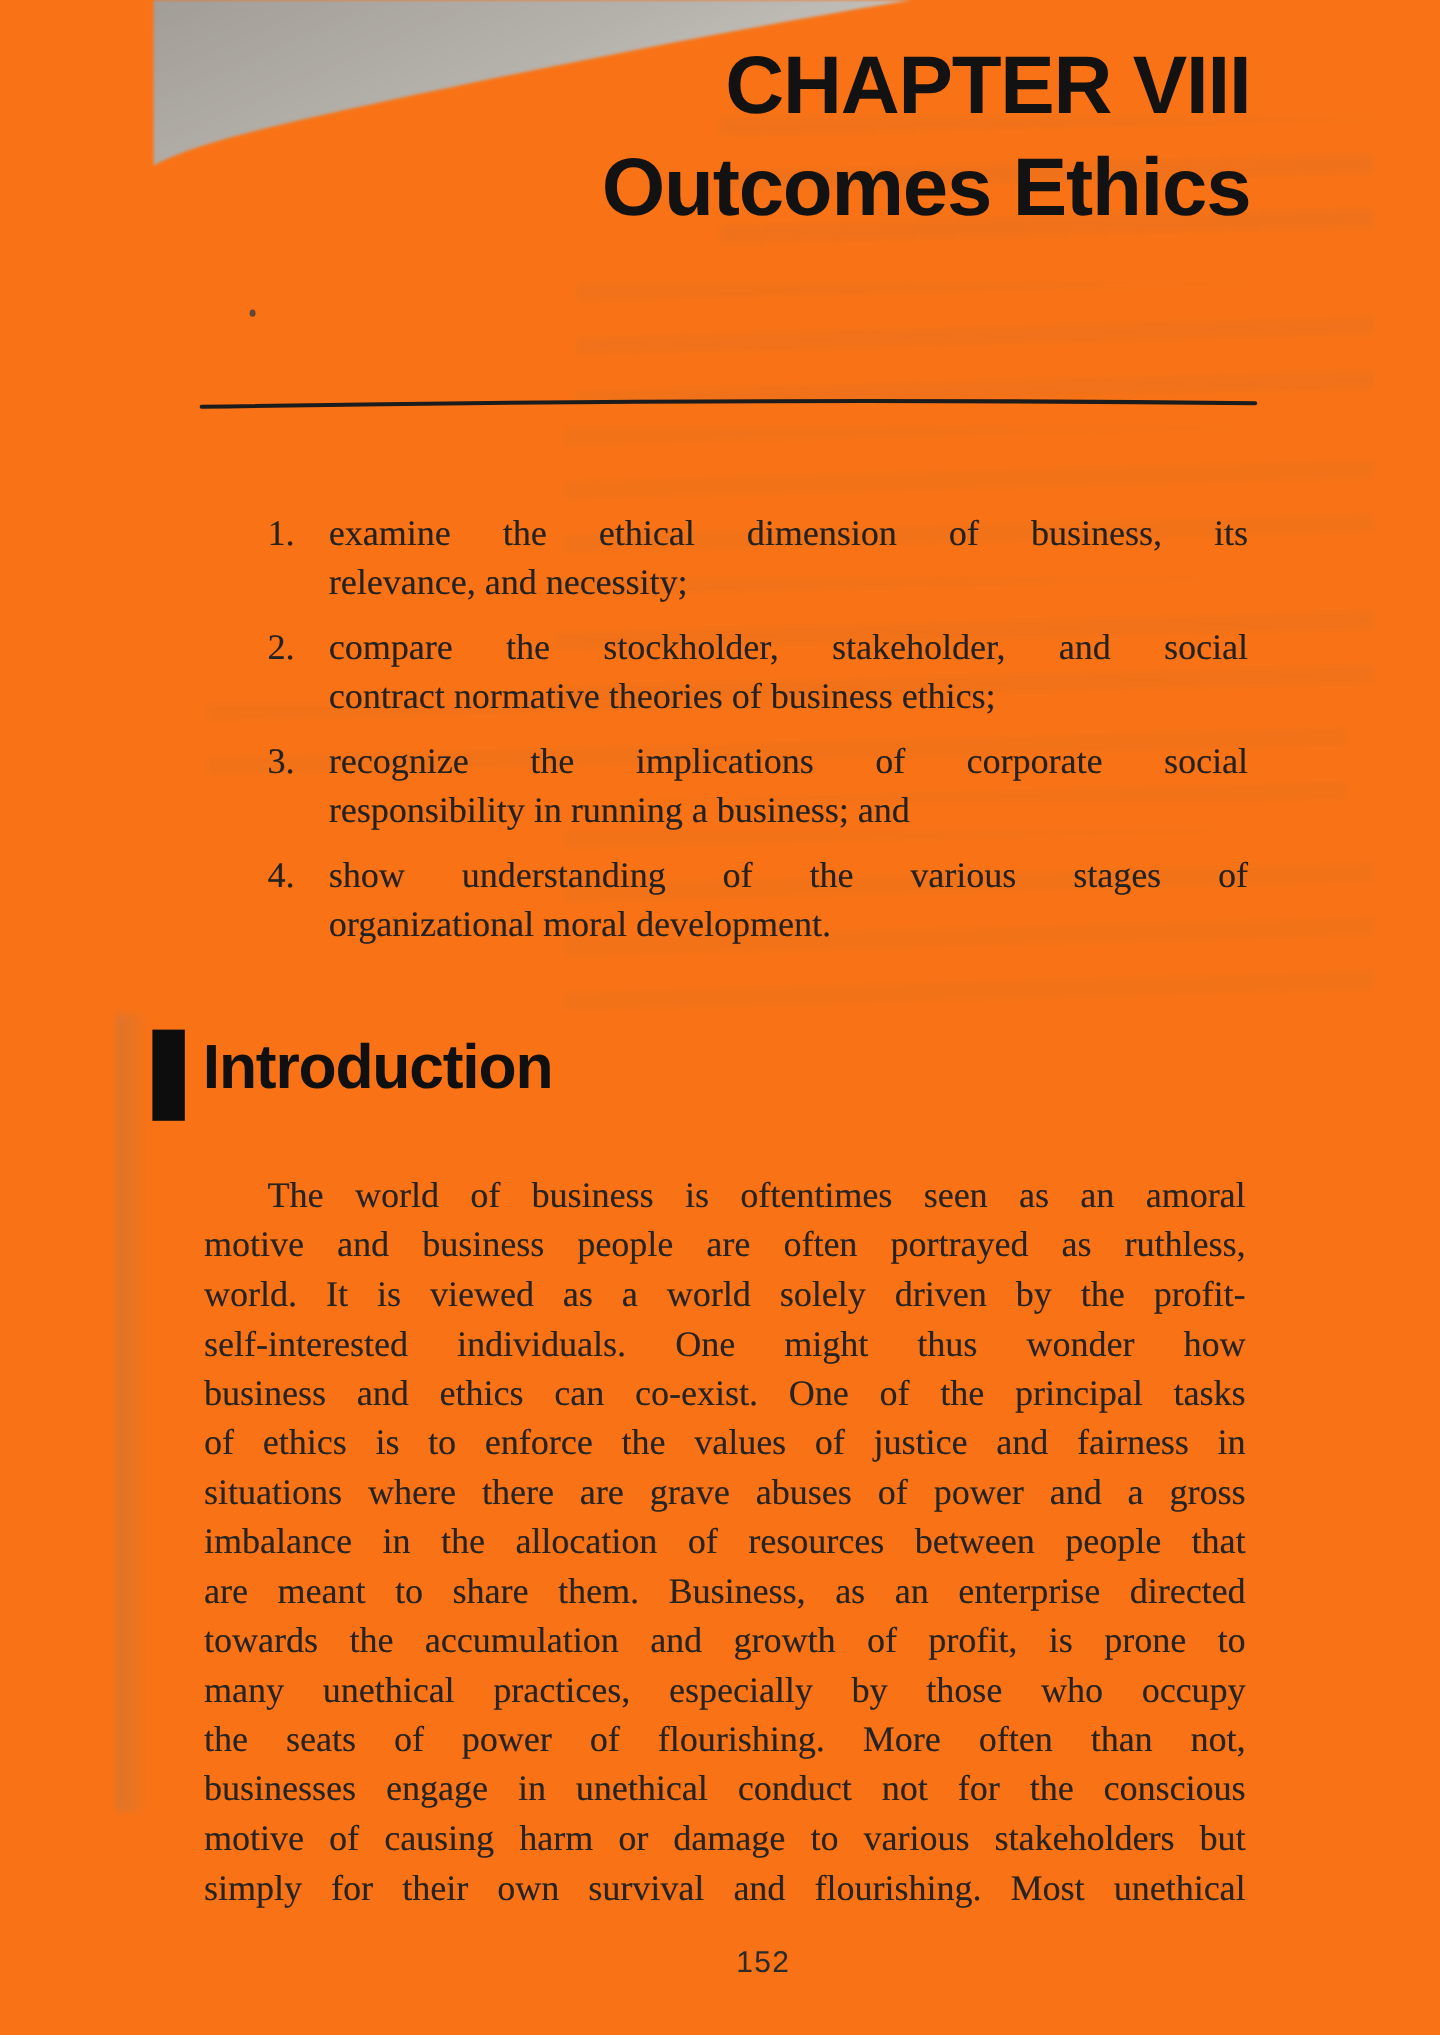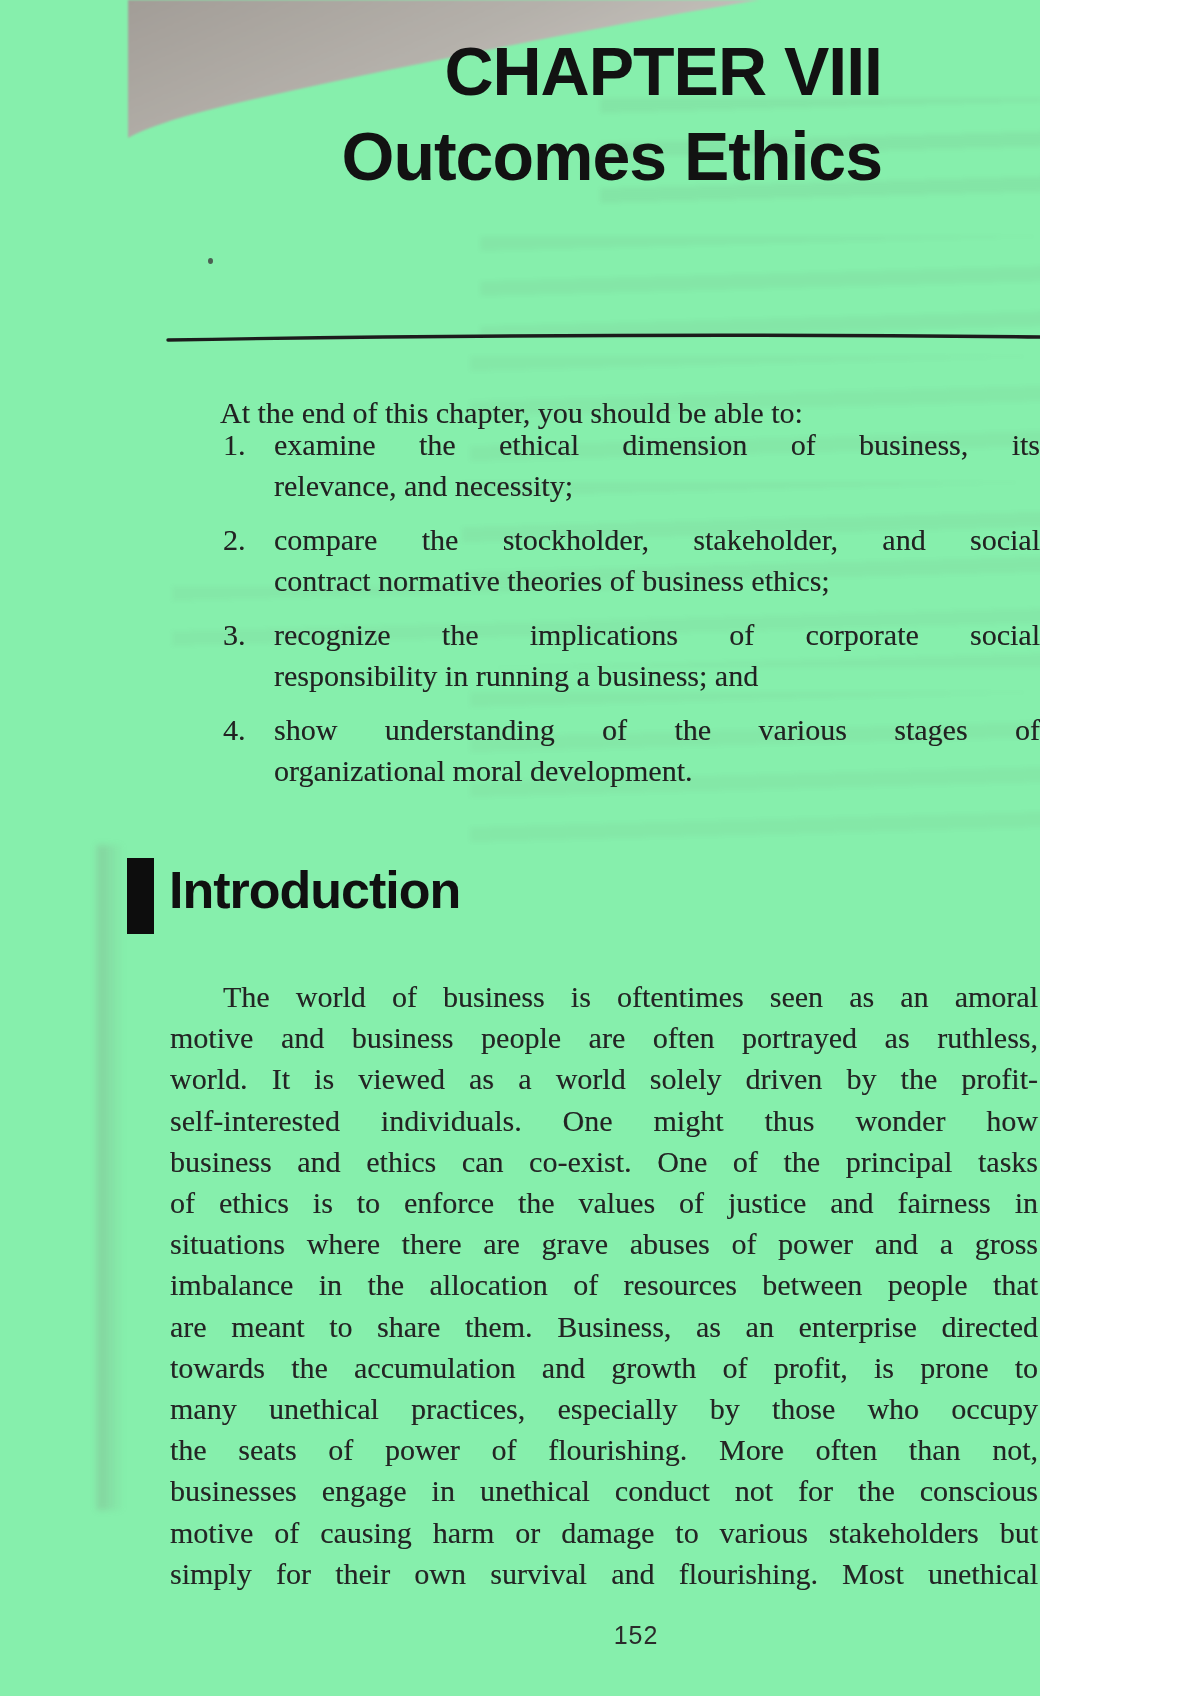--- a/index.html
+++ b/index.html
@@ -1,19 +1,19 @@
 <!DOCTYPE html>
 <html><head>
 <meta charset="utf-8">
 <style>
   html,body{margin:0;padding:0;background:#ffffff;}
   .page{
     position:relative;
-    width:1040px;height:1696px;
-    background:#86efac;
+    width:1200px;height:1696px;
+    background:#f97316;
     overflow:hidden;
     font-family:"Liberation Serif",serif;
     color:#232323;
   }
 
   
   .corner-shade{position:absolute;left:0;top:0;pointer-events:none;}
   .edge-smudge{
     position:absolute;left:97px;top:845px;width:27px;height:665px;
     background:linear-gradient(to right, rgba(128,124,118,.25), rgba(128,124,118,0));
@@ -125,21 +125,20 @@
     <div>Outcomes Ethics</div>
   </header>
 
 
   <div class="lo-rule">
     <svg width="884" height="12" viewBox="0 0 884 12" aria-hidden="true">
       <path d="M2,8 C300,3 570,1.5 880,5" stroke="#1c1c1c" stroke-width="3.4" fill="none" stroke-linecap="round"></path>
     </svg>
   </div>
 
-  <p class="lo-lead">At the end of this chapter, you should be able to:</p>
 
   <ol class="lo-list" style="margin:0;padding:0;list-style:none;">
     <li class="lo-item">
       <span class="lo-num">1.</span>
       <div class="lo-lines">
         <div class="tline just">examine the ethical dimension of business, its</div>
         <div class="tline">relevance, and necessity;</div>
       </div>
     </li>
     <li class="lo-item">

